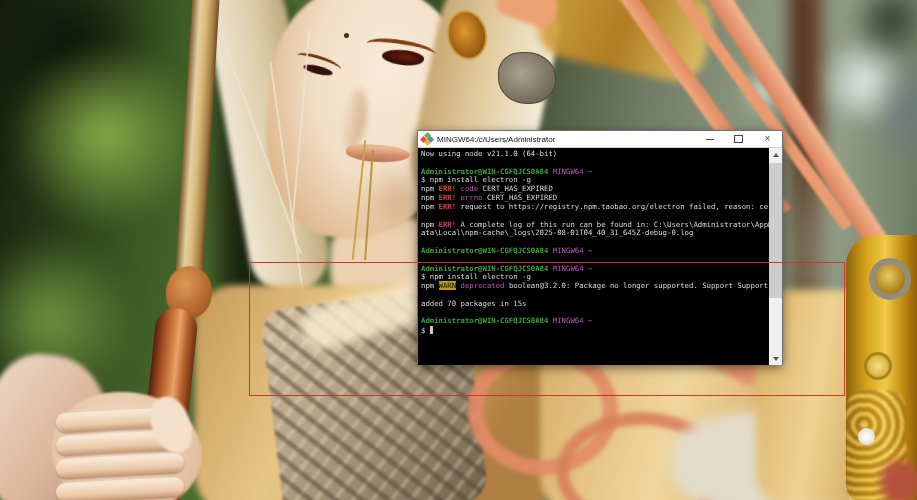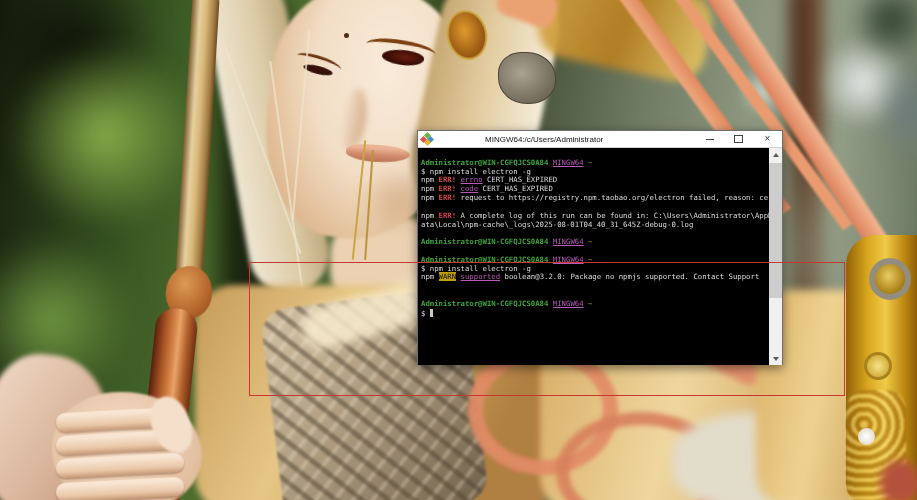--- a/index.html
+++ b/index.html
@@ -83,34 +83,34 @@
   .window{position:absolute;left:417px;top:130px;width:366px;height:235px;
     box-shadow:0 3px 10px rgba(0,0,0,.5);border:1px solid #6f6f6f;box-sizing:border-box;background:#000;}
   .titlebar{position:relative;height:17px;background:#ffffff;display:flex;align-items:center;
     border-bottom:1px solid #d0d0d0;box-sizing:border-box;}
   .app-icon{position:relative;width:12px;height:12px;margin:0 4px 0 3px;flex:0 0 auto;}
   .app-icon i{width:5px;height:5px;transform:rotate(45deg);}
   .ai-t{left:3.5px;top:0;background:#6db33f;}
   .ai-l{left:0;top:3.5px;background:#e05048;}
   .ai-r{left:7px;top:3.5px;background:#3f8fd6;}
   .ai-b{left:3.5px;top:7px;background:#f2b231;}
-  .title{font-size:8px;color:#111;white-space:nowrap;flex:1 1 auto;margin-left:48px;}
+  .title{font-size:8px;color:#111;white-space:nowrap;flex:1 1 auto;}
   .controls{display:flex;height:100%;flex:0 0 auto;}
   .cap-btn{width:29px;height:100%;display:flex;align-items:center;justify-content:center;cursor:default;}
   .ic-min{width:8px;height:1px;background:#444;position:static!important;}
   .ic-max{width:7px;height:6px;border:1px solid #444;position:static!important;}
   .close-glyph{font-size:10px;color:#444;line-height:1;}
 
   .console{position:relative;height:217px;background:var(--console-bg);overflow:hidden;}
   .console-output{position:absolute;left:3px;top:2px;right:14px;
     font-family:"DejaVu Sans Mono",monospace;font-size:7.3px;line-height:8.82px;}
   .t-line{white-space:pre;height:8.82px;color:var(--fg);}
   .c-fg{color:var(--fg);}
   .c-green{color:var(--green);font-weight:bold;}
-  .c-magenta{color:var(--magenta);text-decoration:underline;}
+  .c-magenta{color:var(--magenta);}
   .c-yellow{color:var(--yellow);}
   .c-red{color:var(--red);font-weight:bold;}
   .c-warn{color:var(--warn-fg);background:var(--warn-bg);}
   .cursor{display:inline-block;width:3.5px;height:8px;background:#c9c9c9;vertical-align:-1px;}
 
   .scrollbar{position:absolute;right:0;top:0;width:13px;height:217px;background:#f0f0f0;}
   .sb-up,.sb-down{position:absolute;left:0;width:13px;height:13px;display:flex;align-items:center;justify-content:center;}
   .sb-up{top:0;}
   .sb-down{bottom:0;}
   .sb-up i,.sb-down i{width:0;height:0;position:static!important;}
@@ -211,36 +211,38 @@
         <span class="cap-btn">
             <i class="ic-max"></i>
           </span>
         <span class="cap-btn">
             <span class="close-glyph">×</span>
           </span>
       </span>
     </div>
     <div class="console">
       <div class="console-output">
+          <div class="t-line"><span class="c-fg">Now using node v21.1.0 (64-bit)</span></div>
           <div class="t-line">&nbsp;</div>
           <div class="t-line"><span class="c-green">Administrator@WIN-CGFQJCS0A84</span><span class="c-fg"> </span><span class="c-magenta">MINGW64</span><span class="c-fg"> </span><span class="c-yellow">~</span></div>
           <div class="t-line"><span class="c-fg">$ npm install electron -g</span></div>
+          <div class="t-line"><span class="c-fg">npm </span><span class="c-red">ERR!</span><span class="c-fg"> </span><span class="c-magenta">code</span><span class="c-fg"> CERT_HAS_EXPIRED</span></div>
           <div class="t-line"><span class="c-fg">npm </span><span class="c-red">ERR!</span><span class="c-fg"> </span><span class="c-magenta">errno</span><span class="c-fg"> CERT_HAS_EXPIRED</span></div>
-          <div class="t-line"><span class="c-fg">npm </span><span class="c-red">ERR!</span><span class="c-fg"> </span><span class="c-magenta">code</span><span class="c-fg"> CERT_HAS_EXPIRED</span></div>
           <div class="t-line"><span class="c-fg">npm </span><span class="c-red">ERR!</span><span class="c-fg"> request to https://registry.npm.taobao.org/electron failed, reason: cer</span></div>
           <div class="t-line">&nbsp;</div>
           <div class="t-line"><span class="c-fg">npm </span><span class="c-red">ERR!</span><span class="c-fg"> A complete log of this run can be found in: C:\Users\Administrator\AppD</span></div>
           <div class="t-line"><span class="c-fg">ata\Local\npm-cache\_logs\2025-08-01T04_40_31_645Z-debug-0.log</span></div>
           <div class="t-line">&nbsp;</div>
           <div class="t-line"><span class="c-green">Administrator@WIN-CGFQJCS0A84</span><span class="c-fg"> </span><span class="c-magenta">MINGW64</span><span class="c-fg"> </span><span class="c-yellow">~</span></div>
           <div class="t-line">&nbsp;</div>
           <div class="t-line"><span class="c-green">Administrator@WIN-CGFQJCS0A84</span><span class="c-fg"> </span><span class="c-magenta">MINGW64</span><span class="c-fg"> </span><span class="c-yellow">~</span></div>
           <div class="t-line"><span class="c-fg">$ npm install electron -g</span></div>
-          <div class="t-line"><span class="c-fg">npm </span><span class="c-warn">WARN</span><span class="c-fg"> </span><span class="c-magenta">supported</span><span class="c-fg"> boolean@3.2.0: Package no npmjs supported. Contact Support</span></div>
-          <div class="t-line">&nbsp;</div>
+          <div class="t-line"><span class="c-fg">npm </span><span class="c-warn">WARN</span><span class="c-fg"> </span><span class="c-magenta">deprecated</span><span class="c-fg"> boolean@3.2.0: Package no longer supported. Support Support</span></div>
+          <div class="t-line">&nbsp;</div>
+          <div class="t-line"><span class="c-fg">added 70 packages in 15s</span></div>
           <div class="t-line">&nbsp;</div>
           <div class="t-line"><span class="c-green">Administrator@WIN-CGFQJCS0A84</span><span class="c-fg"> </span><span class="c-magenta">MINGW64</span><span class="c-fg"> </span><span class="c-yellow">~</span></div>
           <div class="t-line"><span class="c-fg">$ </span><span class="cursor"></span></div>
         </div>
       <div class="scrollbar">
         <span class="sb-up">
             <i></i>
           </span>
         <span class="sb-thumb"></span>
         <span class="sb-down">

